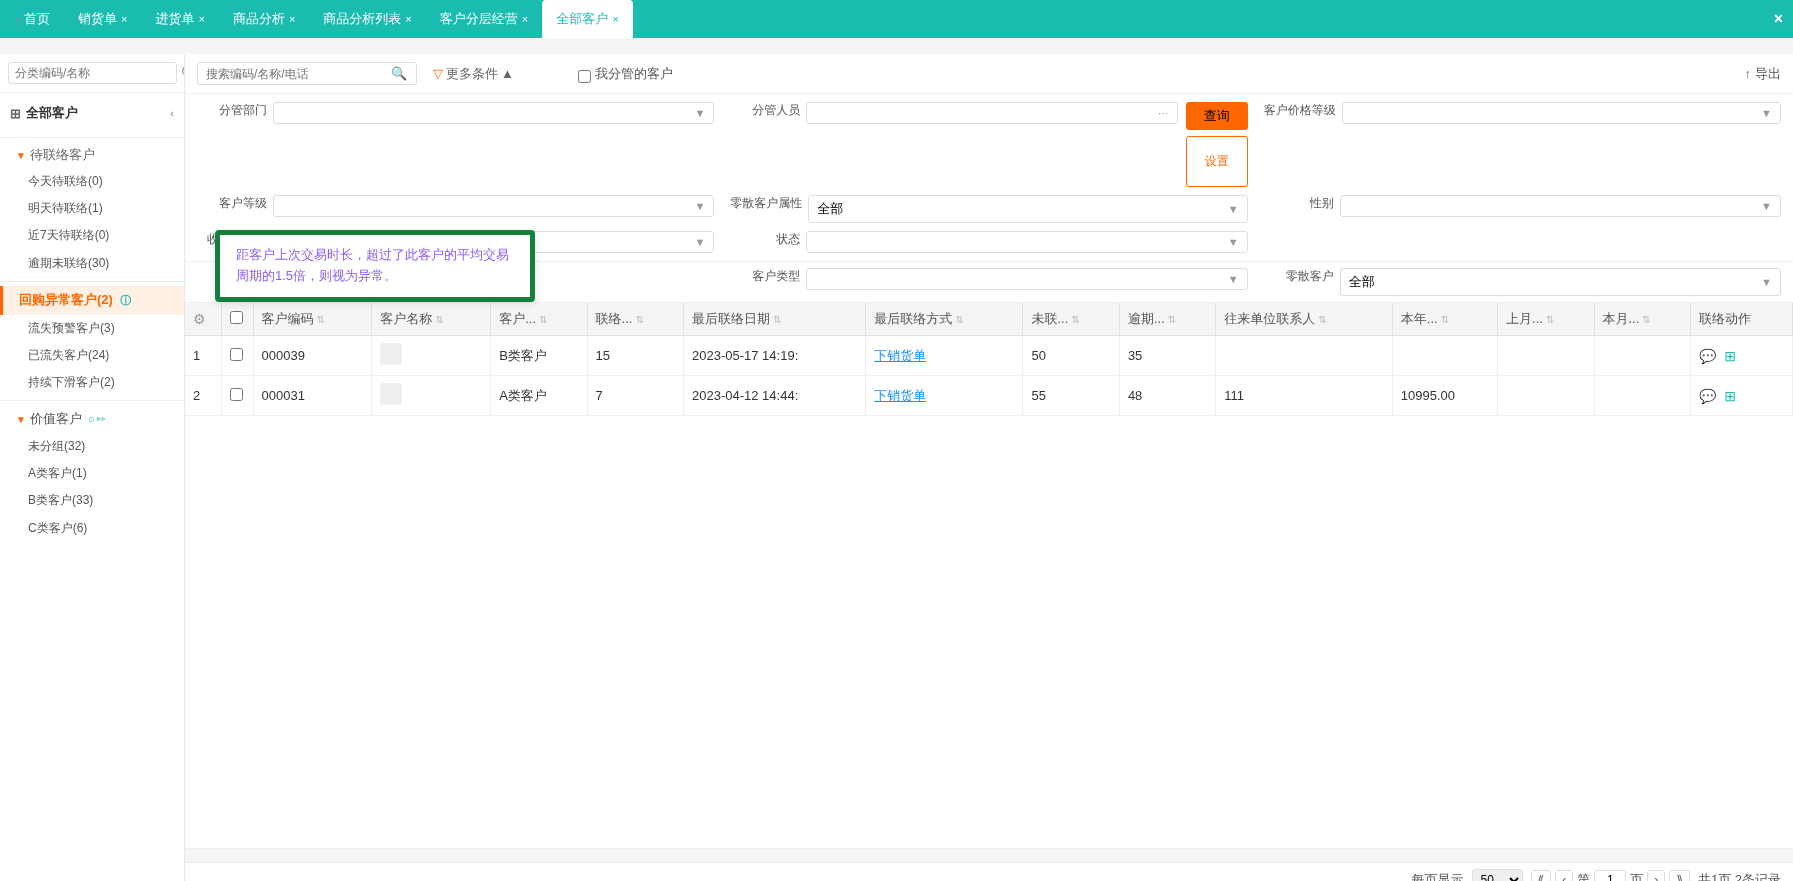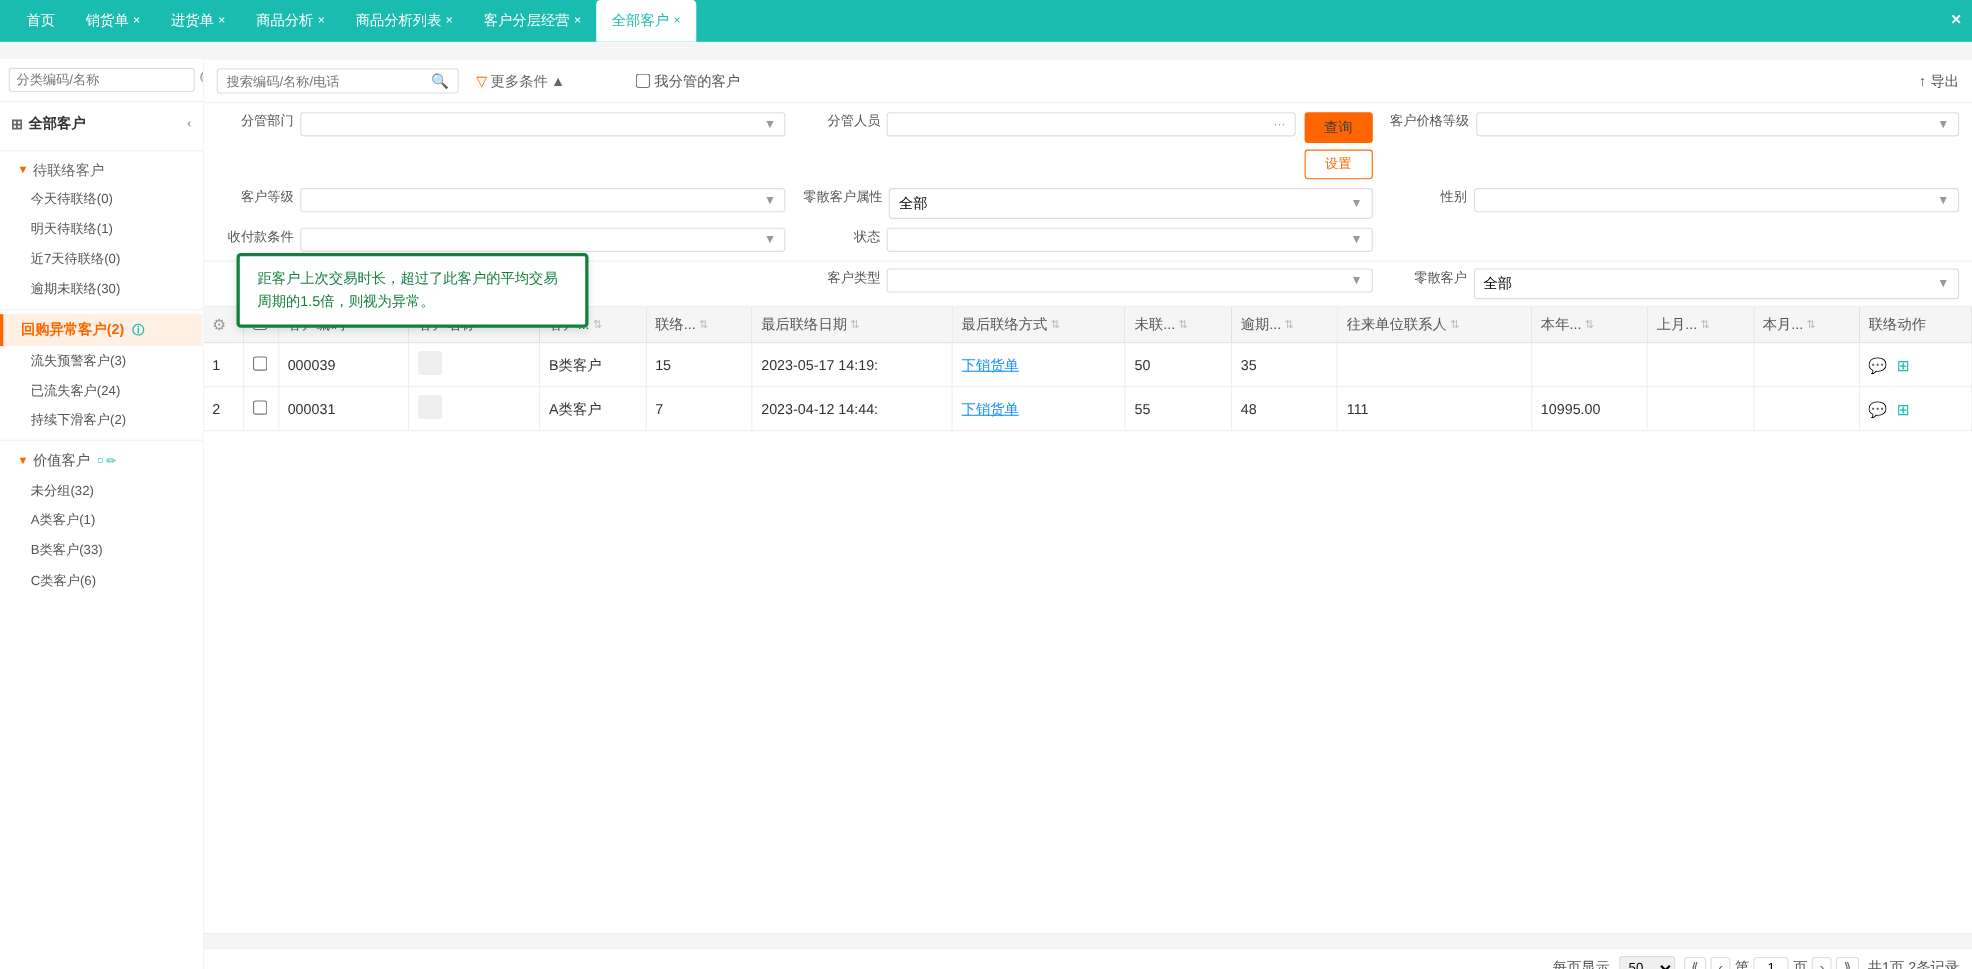--- a/index.html
+++ b/index.html
@@ -64,54 +64,54 @@
     .toolbar {
       background: #fff; padding: 8px 12px; display: flex; align-items: center; gap: 16px; border-bottom: 1px solid #eee; flex-wrap: wrap;
     }
     .toolbar-search {
       display: flex; align-items: center; border: 1px solid #ddd; border-radius: 3px; padding: 3px 8px; background: #fff; min-width: 220px;
     }
     .toolbar-search input { border: none; outline: none; font-size: 12px; flex: 1; }
     .toolbar-search .s-icon { color: #999; margin-left: 4px; }
     .toolbar-filter { display: flex; align-items: center; color: #666; font-size: 12px; cursor: pointer; gap: 3px; }
     .toolbar-filter .filter-icon { color: #f60; }
-    .toolbar-checkbox { display: flex; align-items: center; gap: 4px; font-size: 12px; color: #555; cursor: pointer; padding-left: 48px; }
+    .toolbar-checkbox { display: flex; align-items: flex-end; gap: 4px; font-size: 12px; color: #555; cursor: pointer; padding-left: 48px; }
     .toolbar-checkbox input { cursor: pointer; }
     .toolbar-export { margin-left: auto; display: flex; align-items: center; gap: 4px; color: #555; font-size: 12px; cursor: pointer; }
 
     
     .filter-area {
       background: #fff; padding: 8px 12px; border-bottom: 1px solid #eee; display: grid;
       grid-template-columns: 1fr 1fr 1fr; gap: 8px 16px;
     }
     .filter-row { display: flex; align-items: flex-start; gap: 6px; }
     .filter-label { color: #555; font-size: 12px; white-space: nowrap; min-width: 70px; text-align: right; }
     .filter-input {
       flex: 1; border: 1px solid #ddd; border-radius: 3px; padding: 4px 8px; font-size: 12px; outline: none; background: #fff;
     }
     .filter-select {
       flex: 1; border: 1px solid #ddd; border-radius: 3px; padding: 4px 8px; font-size: 12px; outline: none;
       background: #fff; display: flex; align-items: center; justify-content: space-between; cursor: pointer;
     }
     .filter-select .arrow { color: #999; font-size: 11px; }
     .filter-btn-group { display: flex; gap: 6px; flex-direction: column; justify-content: center; }
     .btn-query {
-      background: #f60; color: #404040; border: none; border-radius: 3px; padding: 5px 18px; cursor: pointer; font-size: 13px;
+      background: #f60; color: #000000; border: none; border-radius: 3px; padding: 5px 18px; cursor: pointer; font-size: 13px;
     }
     .btn-set {
-      background: #fff; color: #f60; border: 1px solid #f60; border-radius: 3px; padding: 4px 18px; cursor: pointer; font-size: 12px;
+      background: #fff; color: #f60; border: 1px solid #f60; border-radius: 3px; padding: 16px 18px; cursor: pointer; font-size: 12px;
     }
     .filter-more-row {
       background: #fff; padding: 6px 12px; border-bottom: 1px solid #eee; display: grid;
       grid-template-columns: 1fr 1fr 1fr; gap: 8px 16px;
     }
     
     .tooltip-box {
-      position: absolute; left: 215px; top: 230px; background: #fff; border: 3px solid #15803d;
-      border-radius: 4px; padding: 10px 16px; font-size: 12px; color: #15803d; z-index: 100;
+      position: absolute; left: 215px; top: 230px; background: #fff; border: 5px solid #15803d;
+      border-radius: 4px; padding: 10px 16px; font-size: 12px; color: #8b5cf6; z-index: 100;
       box-shadow: 0 2px 8px rgba(0,0,0,0.1); max-width: 320px; line-height: 1.6;
     }
 
     
     .table-container { flex: 1; overflow: auto; background: #fff; margin: 0; position: relative; }
     table { width: 100%; border-collapse: collapse; font-size: 12px; }
     table th {
       background: #f5f5f5; border-bottom: 1px solid #e0e0e0; border-right: 1px solid #e0e0e0;
       padding: 7px 8px; text-align: left; color: #555; font-weight: normal; white-space: nowrap; position: sticky; top: 0; z-index: 10;
     }

